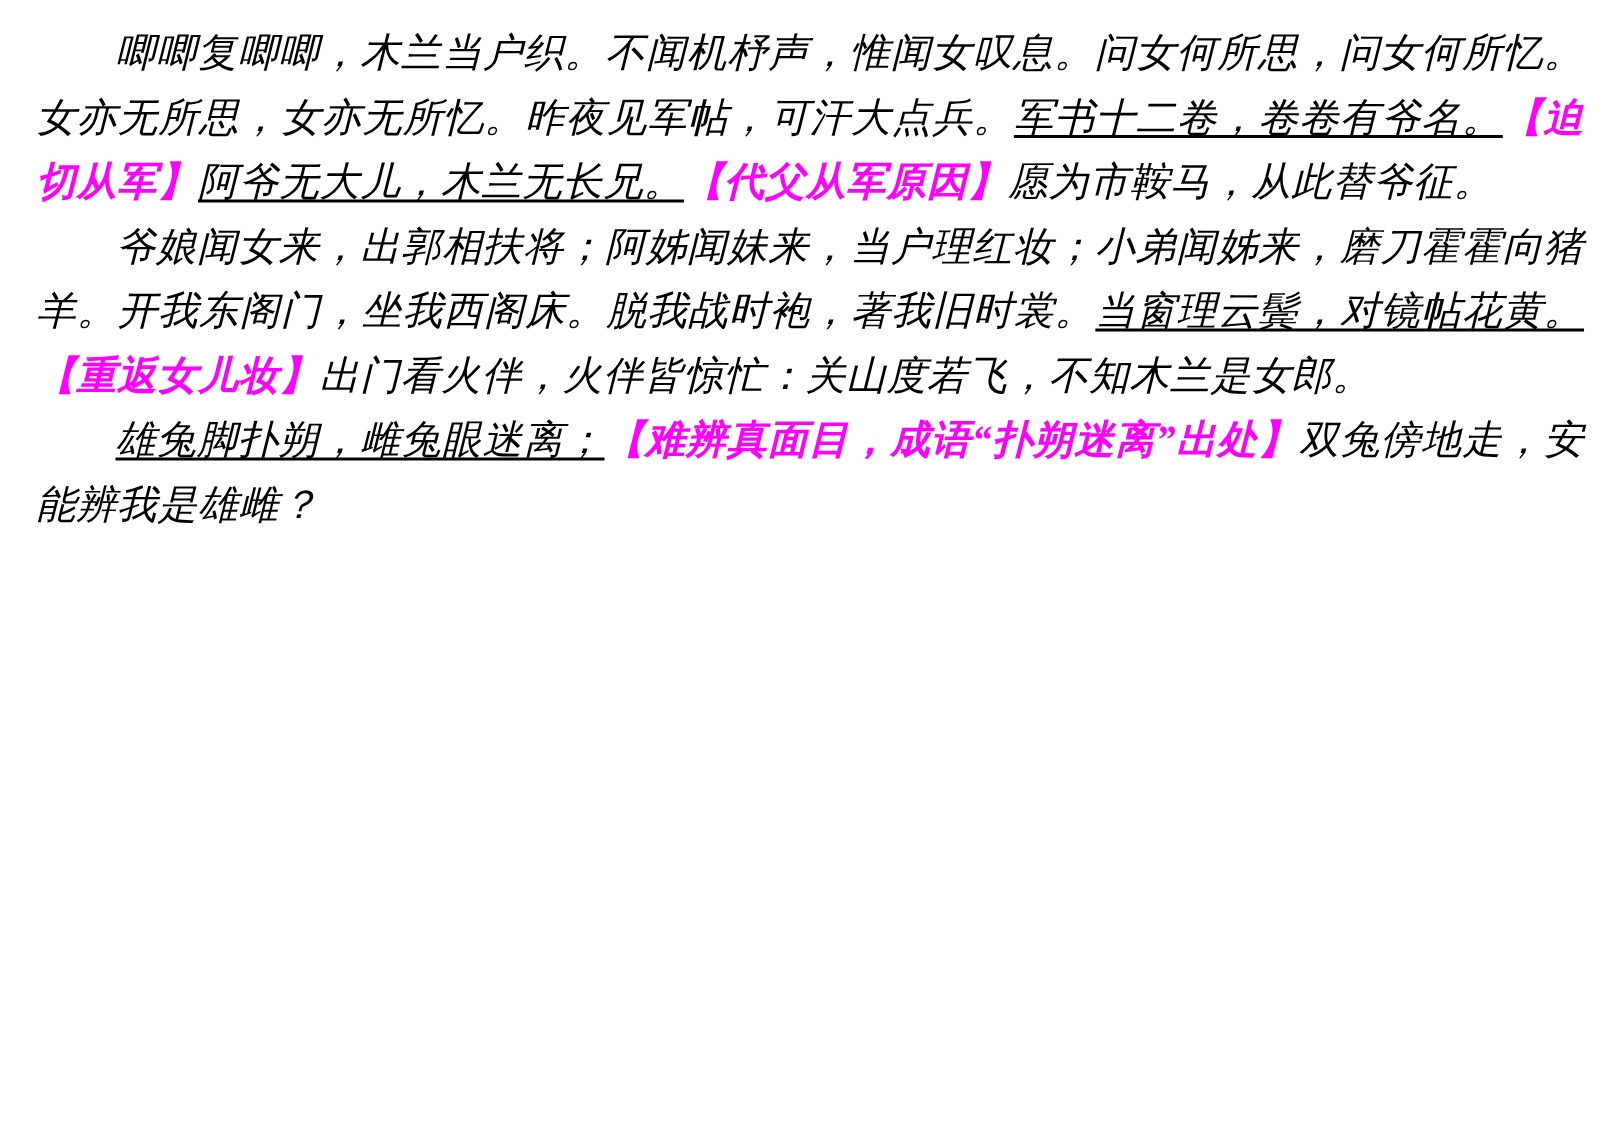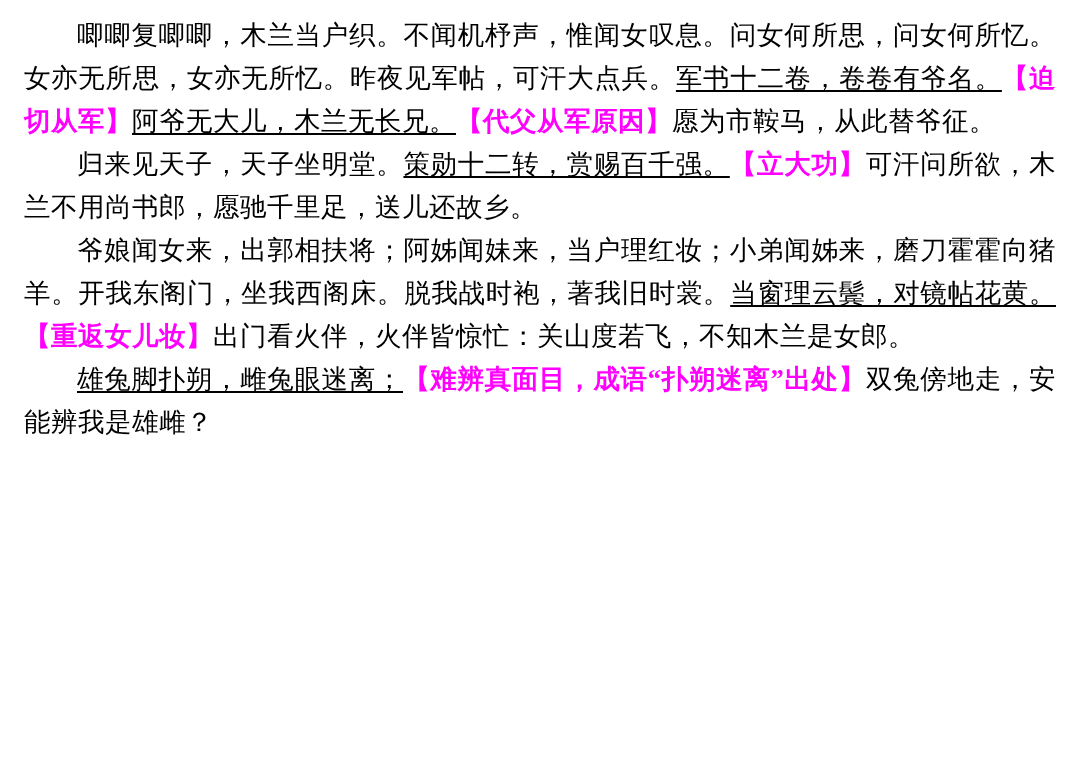--- a/index.html
+++ b/index.html
@@ -12,20 +12,21 @@
     height: 763px;
     overflow: hidden;
     font-family: "Liberation Serif", "DejaVu Serif", serif;
   }
   .page {
     box-sizing: border-box;
     width: 1080px;
     height: 763px;
     padding: 14px 24px 0 24px;
     background: #ffffff;
+    font-style: italic;
   }
   .para {
     font-size: 26.5px;
     line-height: 43px;
     color: #000000;
     text-indent: 2em;
     letter-spacing: 0.5px;
     margin: 0;
     text-align: justify;
     text-justify: inter-ideograph;
@@ -41,17 +42,16 @@
     color: #ff00ff;
     font-weight: bold;
   }
 </style>
 </head>
 <body>
 
 <div class="page">
   <div id="body-text">
       <div class="para"><span>唧唧复唧唧，木兰当户织。不闻机杼声，惟闻女叹息。问女何所思，问女何所忆。女亦无所思，女亦无所忆。昨夜见军帖，可汗大点兵。</span><span class="u">军书十二卷，卷卷有爷名。</span><span class="note">【迫切从军】</span><span class="u">阿爷无大儿，木兰无长兄。</span><span class="note">【代父从军原因】</span><span>愿为市鞍马，从此替爷征。</span></div>
-      <div class="para"><span>归来见天子，天子坐明堂。</span><span class="u">策勋十二转，赏赐百千强。</span><span class="note">【立大功】</span><span>可汗问所欲，木兰不用尚书郎，愿驰千里足，送儿还故乡。</span></div>
       <div class="para"><span>爷娘闻女来，出郭相扶将；阿姊闻妹来，当户理红妆；小弟闻姊来，磨刀霍霍向猪羊。开我东阁门，坐我西阁床。脱我战时袍，著我旧时裳。</span><span class="u">当窗理云鬓，对镜帖花黄。</span><span class="note">【重返女儿妆】</span><span>出门看火伴，火伴皆惊忙：关山度若飞，不知木兰是女郎。</span></div>
       <div class="para"><span class="u">雄兔脚扑朔，雌兔眼迷离；</span><span class="note">【难辨真面目，成语“扑朔迷离”出处】</span><span>双兔傍地走，安能辨我是雄雌？</span></div>
     </div>
 </div>
 
 </body></html>

